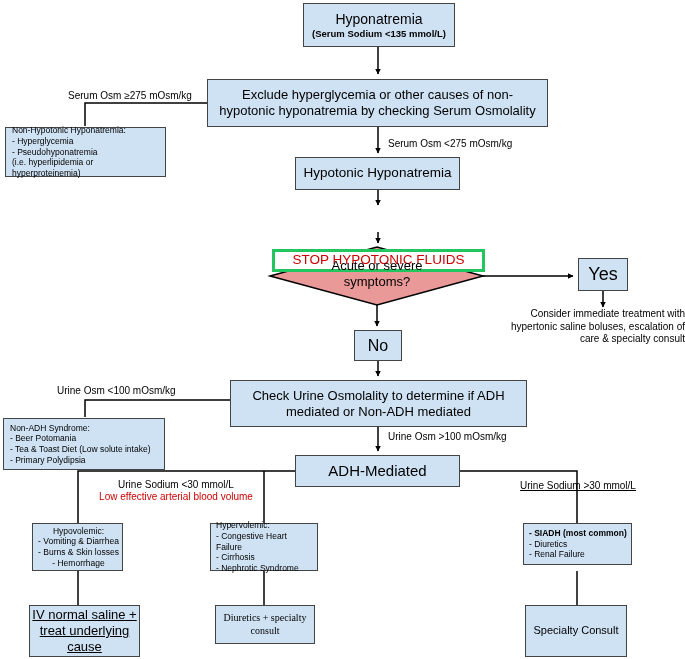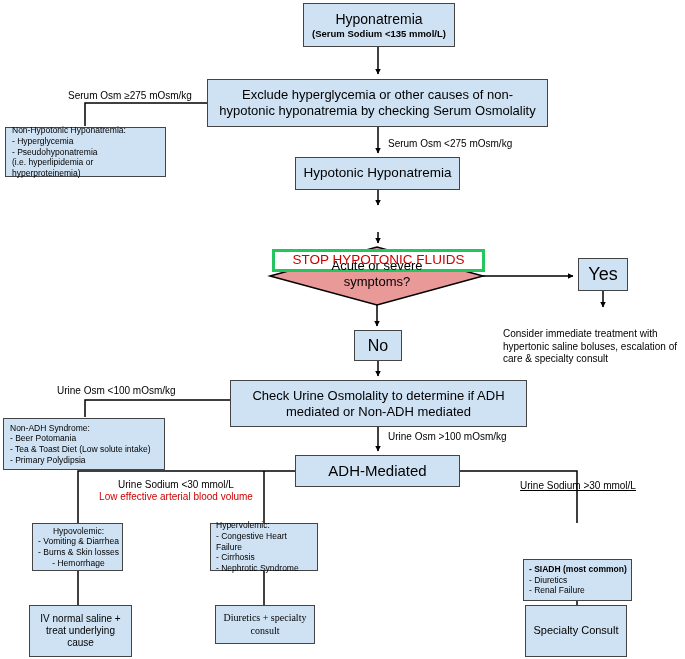--- a/index.html
+++ b/index.html
@@ -80,21 +80,21 @@
   </div>
 
   <div class="plain" style="left:307px;top:258px;width:140px;font-size:13px;text-align:center;line-height:1.25;">
     <div>Acute or severe symptoms?</div>
   </div>
 
   <div class="node" style="left:578px;top:258px;width:50px;height:33px;font-size:18px;">
     <div>Yes</div>
   </div>
 
-  <div class="plain" style="left:503px;top:328px;width:182px;font-size:10px;text-align:left;line-height:1.25;">
+  <div class="plain" style="left:503px;top:308px;width:182px;font-size:10px;text-align:right;line-height:1.25;">
     <div>Consider immediate treatment with hypertonic saline boluses, escalation of care &amp; specialty consult</div>
   </div>
 
   <div class="node" style="left:354px;top:330px;width:48px;height:31px;font-size:16px;">
     <div>No</div>
   </div>
 
   <div class="node" style="left:230px;top:380px;width:297px;height:47px;font-size:13px;padding:0 14px;">
     <div>Check Urine Osmolality to determine if ADH mediated or Non-ADH mediated</div>
   </div>
@@ -117,27 +117,27 @@
     <div>- Hemorrhage</div>
   </div>
 
   <div class="node listbox" style="left:210px;top:523px;width:108px;height:48px;font-size:8.5px;padding-left:5px;">
     <div>Hypervolemic:</div>
     <div>- Congestive Heart Failure</div>
     <div>- Cirrhosis</div>
     <div>- Nephrotic Syndrome</div>
   </div>
 
-  <div class="node listbox" style="left:523px;top:523px;width:109px;height:42px;font-size:8.5px;padding-left:5px;margin-top:36px;">
+  <div class="node listbox" style="left:523px;top:523px;width:109px;height:42px;font-size:8.5px;padding-left:5px;">
     <div class="bold">- SIADH (most common)</div>
     <div>- Diuretics</div>
     <div>- Renal Failure</div>
   </div>
 
-  <div class="node" style="left:29px;top:605px;width:103px;height:52px;font-size:10px;">
+  <div class="node" style="left:29px;top:605px;width:111px;height:52px;font-size:13px;text-decoration:underline;">
     <div>IV normal saline +</div>
     <div>treat underlying</div>
     <div>cause</div>
   </div>
 
   <div class="node" style="left:215px;top:605px;width:100px;height:39px;font-size:10px;font-family:Liberation Serif, serif;">
     <div>Diuretics + specialty</div>
     <div>consult</div>
   </div>
 

